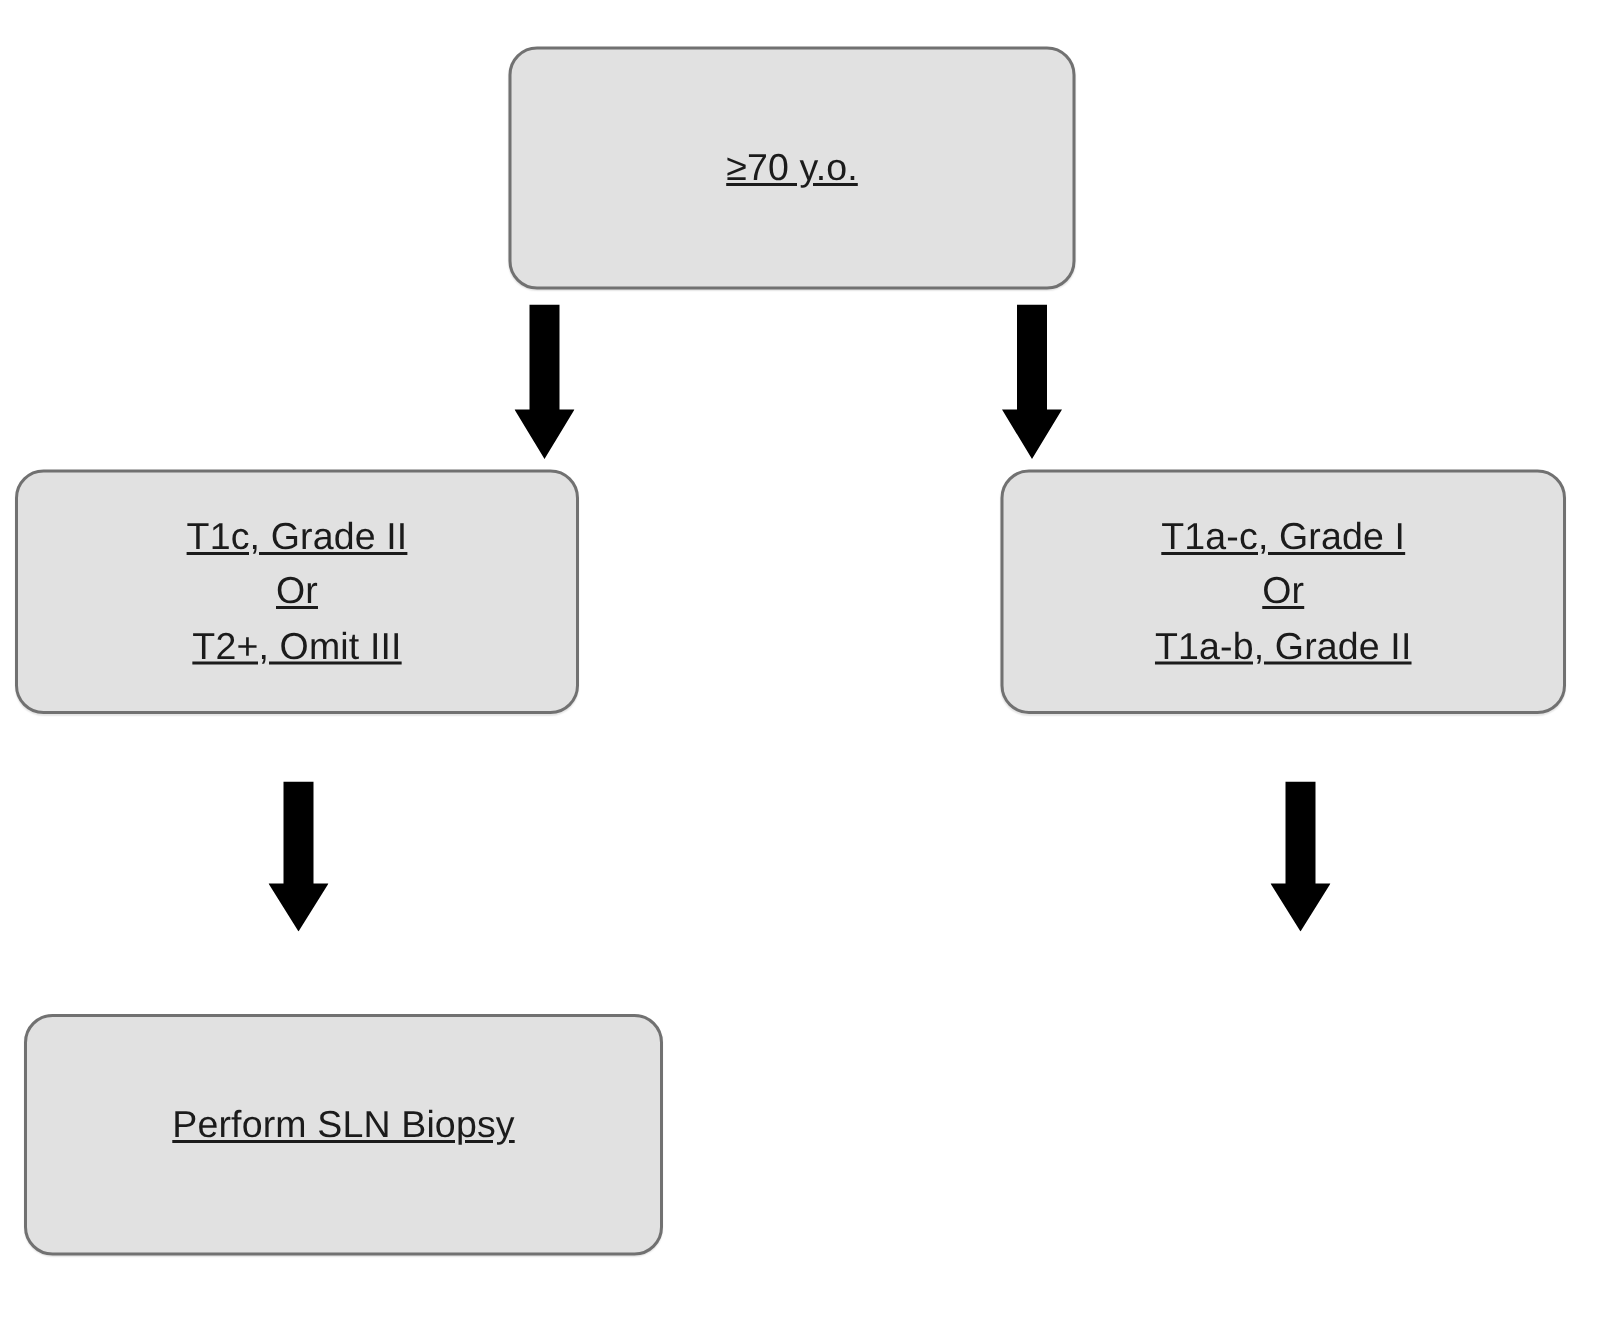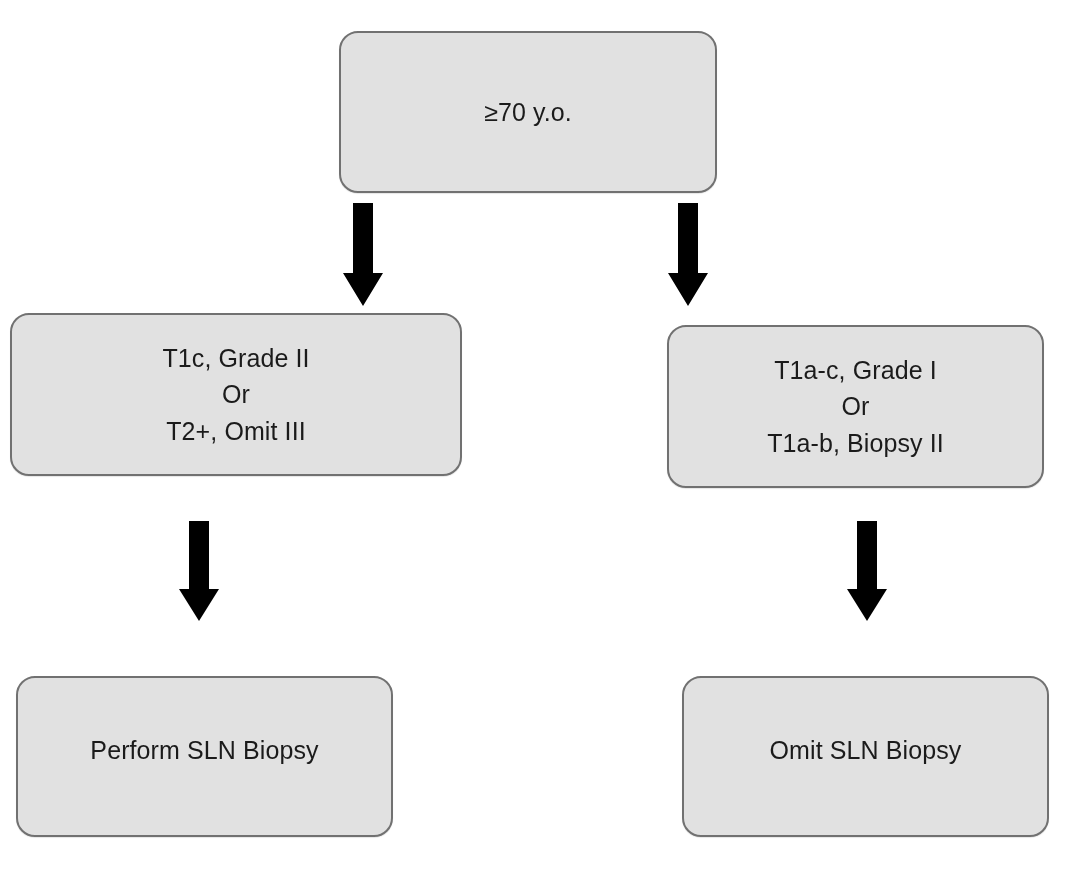--- a/index.html
+++ b/index.html
@@ -30,30 +30,31 @@
     color: #1b1b1b;
     font-size: 25px;
     line-height: 1.45;
     letter-spacing: 0.1px;
     box-shadow: 0 1px 1px rgba(0,0,0,0.10);
   }
   .node .lines {
     width: 100%;
     padding: 0 10px;
     box-sizing: border-box;
+    text-decoration: underline;
   }
   .node .lines > div {
     white-space: nowrap;
   }
 
   
   #node-root      { left: 339px; top: 31px;  width: 378px; height: 162px; }
-  #node-highrisk  { left: 10px;  top: 313px; width: 452px; height: 163px; }
-  #node-lowrisk   { left: 667px; top: 325px; width: 377px; height: 163px; }
-  #node-perform   { left: 16px;  top: 676px; width: 377px; height: 161px; }
+  #node-highrisk  { left: 10px;  top: 313px; width: 376px; height: 163px; }
+  #node-lowrisk   { left: 667px; top: 313px; width: 377px; height: 163px; }
+  #node-perform   { left: 16px;  top: 676px; width: 426px; height: 161px; }
   #node-omit      { left: 682px; top: 676px; width: 367px; height: 161px; }
 
   
   #node-perform .lines,
   #node-omit .lines { transform: translateY(-6px); }
 
   
   .arrow {
     position: absolute;
   }
@@ -93,21 +94,21 @@
       <div>T1c, Grade II</div>
       <div>Or</div>
       <div>T2+, Omit III</div>
     </div>
   </div>
 
   <div class="node" id="node-lowrisk">
     <div class="lines">
       <div>T1a-c, Grade I</div>
       <div>Or</div>
-      <div>T1a-b, Biopsy II</div>
+      <div>T1a-b, Grade II</div>
     </div>
   </div>
 
   <div class="arrow" id="arrow-highrisk-to-perform">
     <svg width="40" height="100" viewBox="0 0 40 100" aria-hidden="true">
       <polygon points="10,0 30,0 30,68 40,68 20,100 0,68 10,68" fill="#000000"></polygon>
     </svg>
   </div>
 
   <div class="arrow" id="arrow-lowrisk-to-omit">
@@ -115,19 +116,14 @@
       <polygon points="10,0 30,0 30,68 40,68 20,100 0,68 10,68" fill="#000000"></polygon>
     </svg>
   </div>
 
   <div class="node" id="node-perform">
     <div class="lines">
       <div>Perform SLN Biopsy</div>
     </div>
   </div>
 
-  <div class="node" id="node-omit">
-    <div class="lines">
-      <div>Omit SLN Biopsy</div>
-    </div>
-  </div>
 
 </div>
 
 </body></html>

